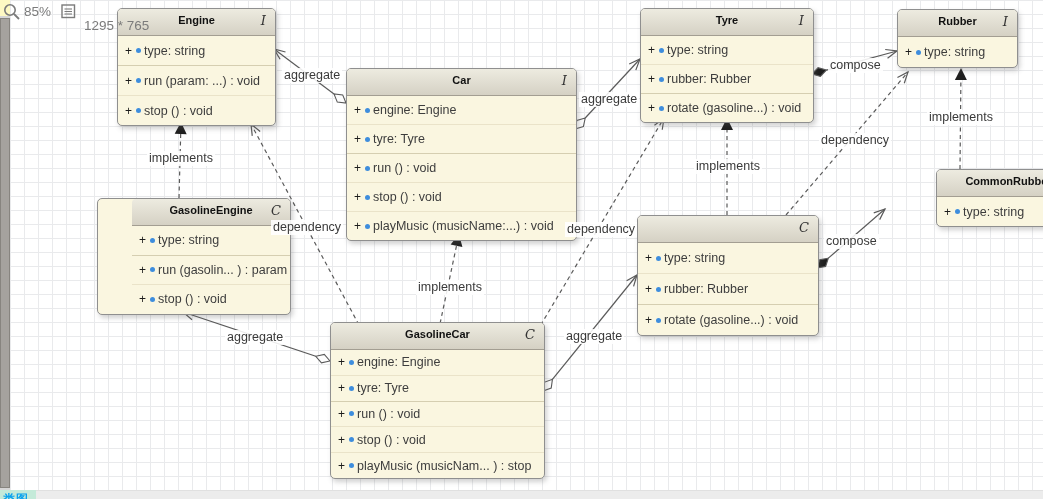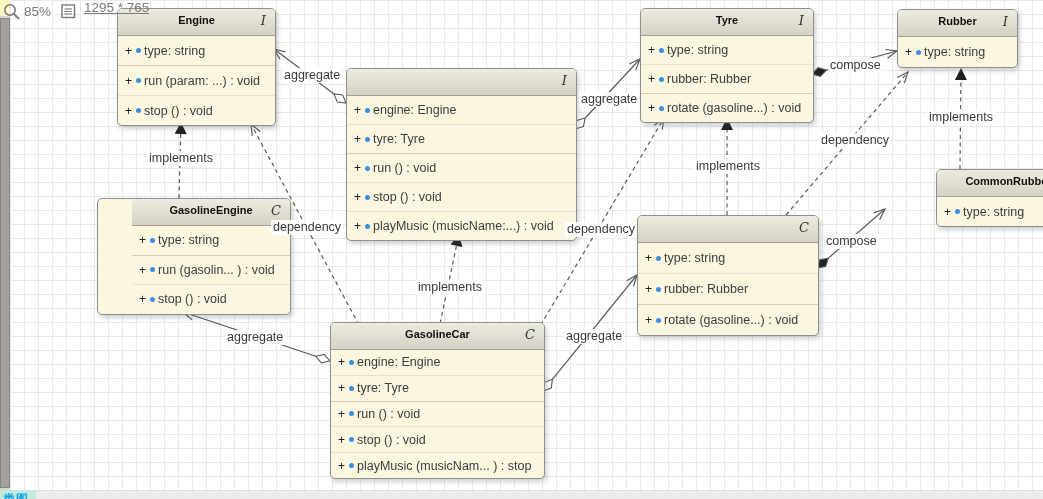--- a/index.html
+++ b/index.html
@@ -6,21 +6,21 @@
   #app{position:relative;width:1043px;height:499px;overflow:hidden;background:#fef9c3;
        font-family:"Liberation Sans",sans-serif;}
   
   #canvas{position:absolute;left:10px;top:0;width:1033px;height:490px;background:#fff;
     background-image:linear-gradient(#e9eaec 1px,transparent 1px),
                      linear-gradient(90deg,#e9eaec 1px,transparent 1px);
     background-size:14px 14px;}
   
   .ind{position:absolute;color:#7b7b7b;font-size:13.5px;z-index:6;}
   #zoomtext{left:24px;top:4px;}
-  #sizetext{left:84px;top:0;text-decoration:underline;}
+  #sizetext{left:84px;top:18px;}
   .indicon{position:absolute;z-index:6;}
   
   #vtrack{position:absolute;left:0;top:16px;width:10px;height:474px;background:#d6d6d6;z-index:5;}
   #vhandle{position:absolute;left:0px;top:2px;width:8px;height:468px;background:#a5a29e;border:1px solid #87847f;}
   
   #hstrip{position:absolute;left:10px;top:490px;width:1033px;height:9px;background:#ececec;border-top:1px solid #e0e0e0;z-index:5;}
   #cntag{position:absolute;left:0;top:490px;width:36px;height:9px;background:#c4ead9;overflow:hidden;z-index:7;}
   #cntag span{display:block;margin:2px 0 0 3px;font-size:12px;font-weight:bold;color:#0aa2ee;line-height:14px;letter-spacing:1px;}
   
   .uml-box{position:absolute;background:#faf6e0;border:1px solid #8f8f8f;border-radius:5px;
@@ -148,20 +148,21 @@
         <div class="uml-row">
           <span class="plus">+</span>
           <span class="dot"></span>
           <span class="mtxt">stop () : void</span>
         </div>
       </div>
   </div>
 
   <div class="uml-box b-car">
     <div class="uml-header">
+      <span class="uml-title">Car</span>
       <span class="uml-stereo">I</span>
     </div>
     <div class="uml-members">
         <div class="uml-row">
           <span class="plus">+</span>
           <span class="dot"></span>
           <span class="mtxt">engine: Engine</span>
         </div>
         <div class="uml-row">
           <span class="plus">+</span>
@@ -231,21 +232,21 @@
     </div>
     <div class="uml-members">
         <div class="uml-row">
           <span class="plus">+</span>
           <span class="dot"></span>
           <span class="mtxt">type: string</span>
         </div>
         <div class="uml-row msep">
           <span class="plus">+</span>
           <span class="dot"></span>
-          <span class="mtxt">run (gasolin... ) : void</span>
+          <span class="mtxt">run (gasolin... ) : param</span>
         </div>
         <div class="uml-row">
           <span class="plus">+</span>
           <span class="dot"></span>
           <span class="mtxt">stop () : void</span>
         </div>
       </div>
   </div>
 
   <div class="uml-box b-cr">

